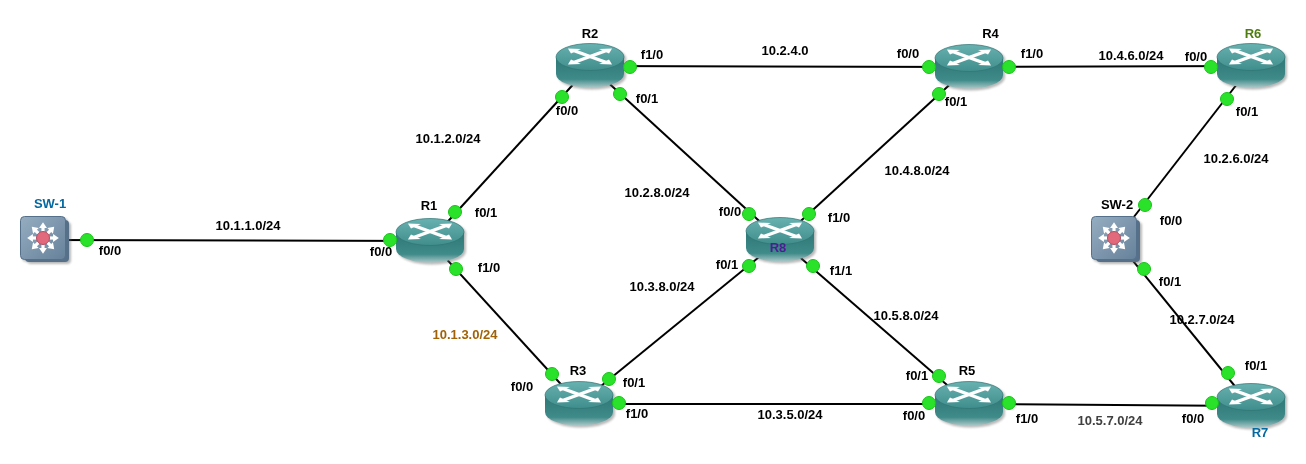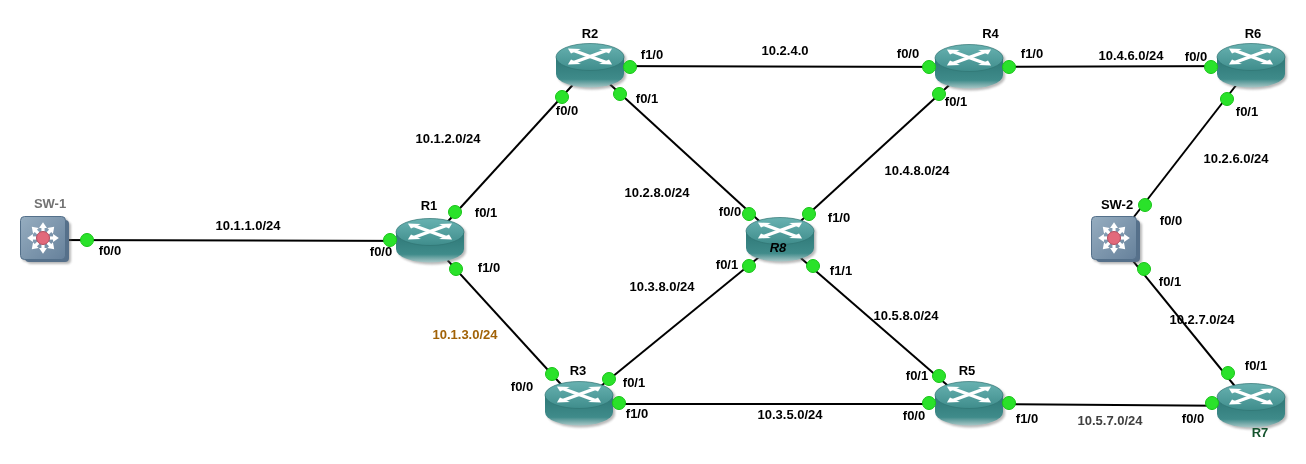--- a/index.html
+++ b/index.html
@@ -164,29 +164,29 @@
       <circle cx="749" cy="266" r="6.5" fill="#2ae22a" stroke="#17c417" stroke-width="1"></circle>
       <circle cx="609" cy="379" r="6.5" fill="#2ae22a" stroke="#17c417" stroke-width="1"></circle>
       <circle cx="813" cy="266" r="6.5" fill="#2ae22a" stroke="#17c417" stroke-width="1"></circle>
       <circle cx="939" cy="376" r="6.5" fill="#2ae22a" stroke="#17c417" stroke-width="1"></circle>
       <circle cx="619" cy="403" r="6.5" fill="#2ae22a" stroke="#17c417" stroke-width="1"></circle>
       <circle cx="929" cy="403" r="6.5" fill="#2ae22a" stroke="#17c417" stroke-width="1"></circle>
       <circle cx="1009" cy="403" r="6.5" fill="#2ae22a" stroke="#17c417" stroke-width="1"></circle>
       <circle cx="1212" cy="403" r="6.5" fill="#2ae22a" stroke="#17c417" stroke-width="1"></circle>
     </svg>
   <div id="labels-layer" class="layer">
-      <div class="lbl" style="left: 50px; top: 197px; color: #737373;">SW-1</div>
+      <div class="lbl" style="left: 50px; top: 197px; color: #0369a1;">SW-1</div>
       <div class="lbl" style="left: 429px; top: 199px; color: rgb(0, 0, 0);">R1</div>
       <div class="lbl" style="left: 590px; top: 27px; color: rgb(0, 0, 0);">R2</div>
       <div class="lbl" style="left: 968px; top: 27px; color: rgb(0, 0, 0); padding-left: 45px;">R4</div>
-      <div class="lbl" style="left: 1253px; top: 27px; color: #000000;">R6</div>
-      <div class="lbl" style="left: 778px; top: 241px; color: #000000; font-style: italic;">R8</div>
+      <div class="lbl" style="left: 1253px; top: 27px; color: #4d7c0f;">R6</div>
+      <div class="lbl" style="left: 778px; top: 241px; color: #4c1d95;">R8</div>
       <div class="lbl" style="left: 578px; top: 364px; color: rgb(0, 0, 0);">R3</div>
       <div class="lbl" style="left: 967px; top: 364px; color: rgb(0, 0, 0);">R5</div>
-      <div class="lbl" style="left: 1260px; top: 426px; color: #14532d;">R7</div>
+      <div class="lbl" style="left: 1260px; top: 426px; color: #0369a1;">R7</div>
       <div class="lbl" style="left: 1117px; top: 198px; color: rgb(0, 0, 0);">SW-2</div>
       <div class="lbl" style="left: 248px; top: 219px; color: rgb(0, 0, 0);">10.1.1.0/24</div>
       <div class="lbl" style="left: 110px; top: 244px; color: rgb(0, 0, 0);">f0/0</div>
       <div class="lbl" style="left: 381px; top: 245px; color: rgb(0, 0, 0);">f0/0</div>
       <div class="lbl" style="left: 448px; top: 132px; color: rgb(0, 0, 0);">10.1.2.0/24</div>
       <div class="lbl" style="left: 486px; top: 206px; color: rgb(0, 0, 0);">f0/1</div>
       <div class="lbl" style="left: 567px; top: 104px; color: rgb(0, 0, 0);">f0/0</div>
       <div class="lbl" style="left: 465px; top: 328px; color: #a16207;">10.1.3.0/24</div>
       <div class="lbl" style="left: 489px; top: 261px; color: rgb(0, 0, 0);">f1/0</div>
       <div class="lbl" style="left: 522px; top: 380px; color: rgb(0, 0, 0);">f0/0</div>

